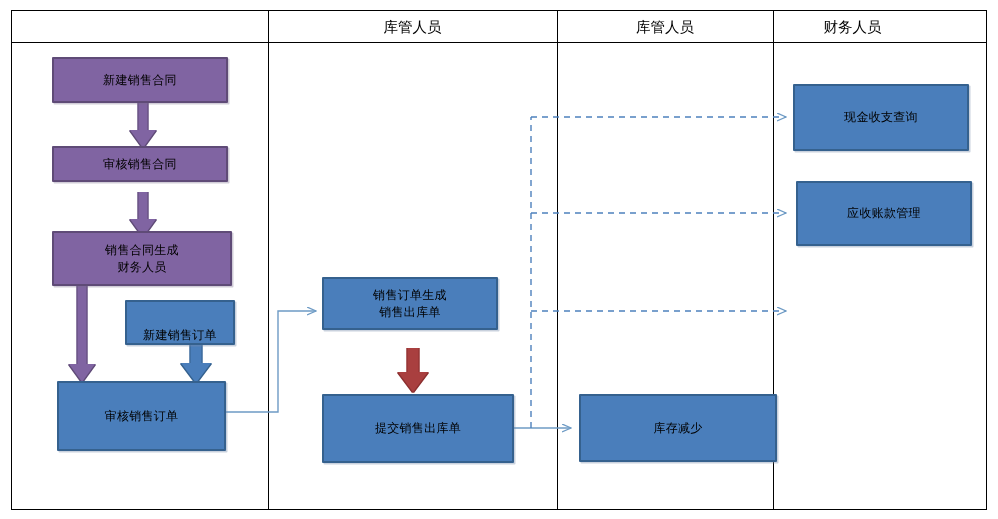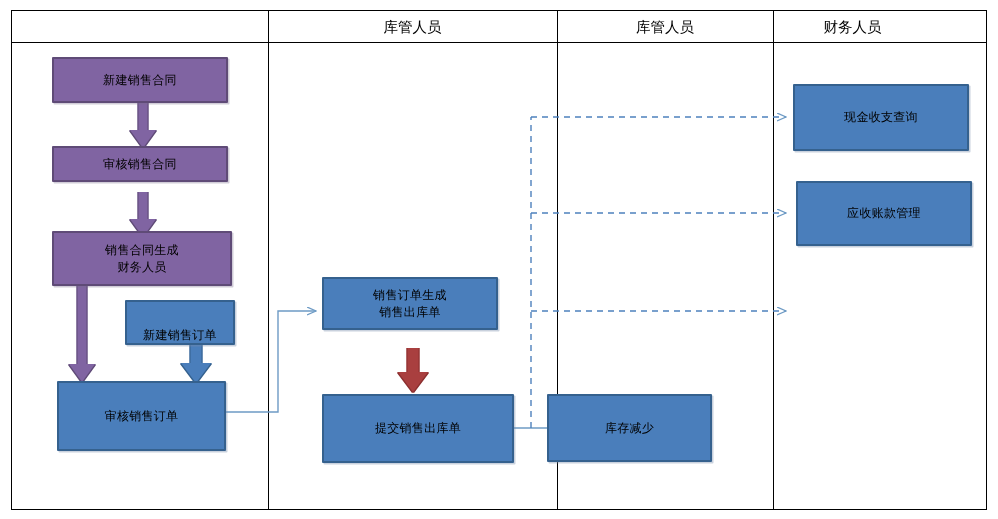--- a/index.html
+++ b/index.html
@@ -266,21 +266,21 @@
       <span>销售出库单</span>
     </div>
   </div>
 
   <div class="node blue" style="left:322px; top:394px; width:192px; height:69px;">
     <div>
       <span>提交销售出库单</span>
     </div>
   </div>
 
-  <div class="node blue" style="left:547px; top:394px; width:165px; height:68px;">
+  <div class="node blue" style="left:579px; top:394px; width:198px; height:68px;">
     <div>
       <span>库存减少</span>
     </div>
   </div>
 
   <div class="node blue" style="left:793px; top:84px; width:176px; height:67px;">
     <div>
       <span>现金收支查询</span>
     </div>
   </div>

